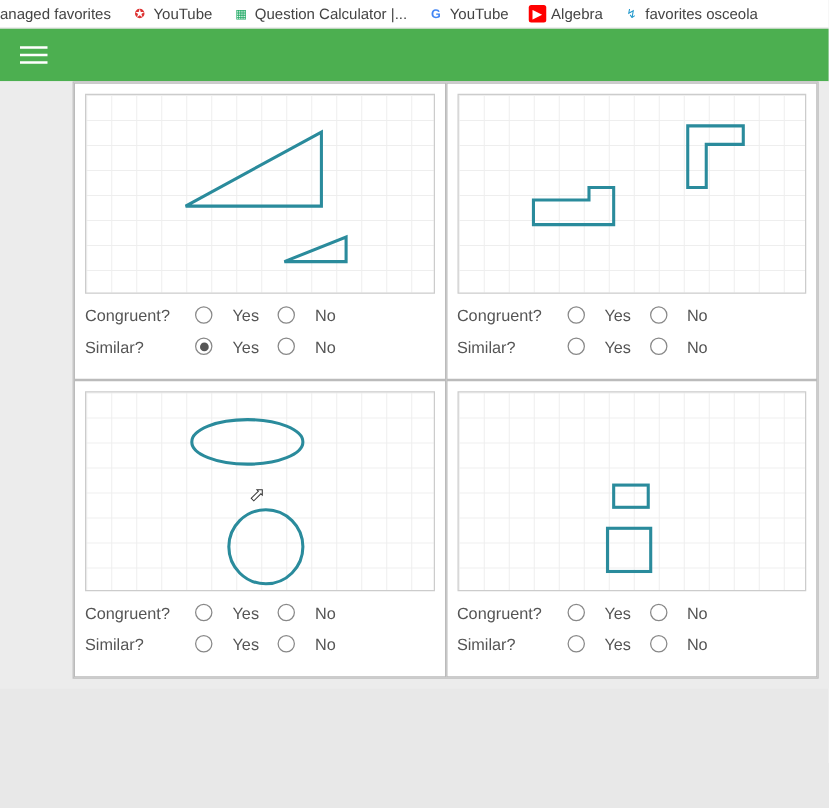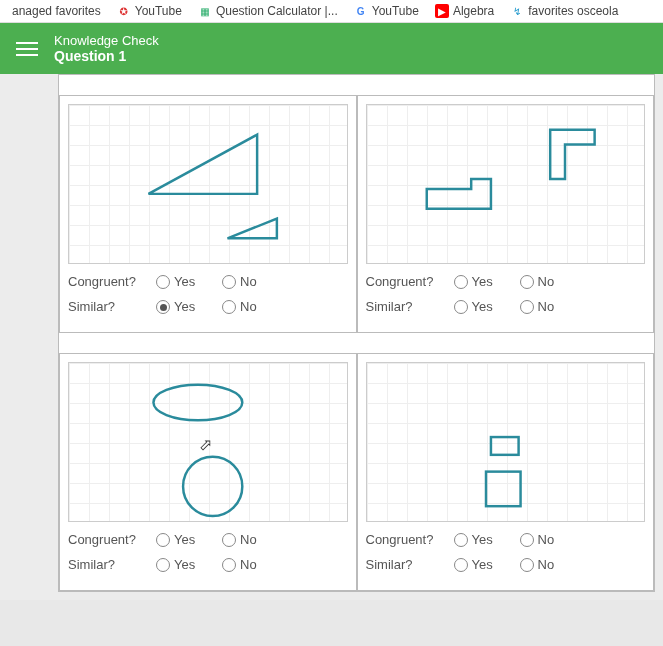--- a/index.html
+++ b/index.html
@@ -5,21 +5,21 @@
     * { margin: 0; padding: 0; box-sizing: border-box; }
     body {
       font-family: -apple-system, BlinkMacSystemFont, 'Segoe UI', Arial, sans-serif;
       background: #e8e8e8;
       width: 663px;
       height: 646px;
       overflow: hidden;
     }
     .bookmarks-bar {
       background: #fff;
-      padding: 4px 12px;
+      padding: 4px 0;
       display: flex;
       align-items: center;
       gap: 16px;
       font-size: 12px;
       color: #444;
       border-bottom: 1px solid #ddd;
       white-space: nowrap;
     }
     .bookmark-item {
       display: flex;
@@ -67,21 +67,20 @@
       display: grid;
       grid-template-columns: 1fr 1fr;
       background: #fff;
       border: 1px solid #bbb;
     }
     .cell {
       border: 1px solid #bbb;
       padding: 8px;
       display: flex;
       flex-direction: column;
-      margin-top: 20px;
     }
     .shape-box {
       background: #fff;
       border: 1px solid #ccc;
       background-image:
         linear-gradient(#eee 1px, transparent 1px),
         linear-gradient(90deg, #eee 1px, transparent 1px);
       background-size: 20px 20px;
       height: 160px;
       margin-bottom: 10px;
@@ -90,22 +89,22 @@
     .question-row {
       display: flex;
       align-items: center;
       font-size: 13px;
       color: #555;
       margin-bottom: 10px;
     }
     .question-label { width: 88px; }
     .radio-option {
       display: flex;
-      align-items: flex-end;
-      gap: 4px;
+      align-items: flex-start;
+      gap: 16px;
       width: 66px;
       cursor: pointer;
     }
     .radio {
       width: 14px;
       height: 14px;
       border: 1.5px solid #888;
       border-radius: 50%;
       display: inline-flex;
       align-items: center;
@@ -153,24 +152,20 @@
     <span>favorites osceola</span>
   </div>
 </div>
 
 <div class="header-bar">
   <div class="hamburger">
     <span></span>
       <span></span>
       <span></span>
   </div>
-  <div class="header-titles">
-    <div class="header-title1">Knowledge Check</div>
-    <div class="header-title2">Question 1</div>
-  </div>
 </div>
 
 <div class="content">
   <div class="grid">
 
     <div class="cell">
       <div class="shape-box">
         <svg width="100%" height="100%" viewBox="0 0 260 160">
           <polygon points="70,90 180,90 180,30" fill="none" stroke="#2a8b9c" stroke-width="2.5"></polygon>
           <polygon points="150,135 200,135 200,115" fill="none" stroke="#2a8b9c" stroke-width="2.5"></polygon>

